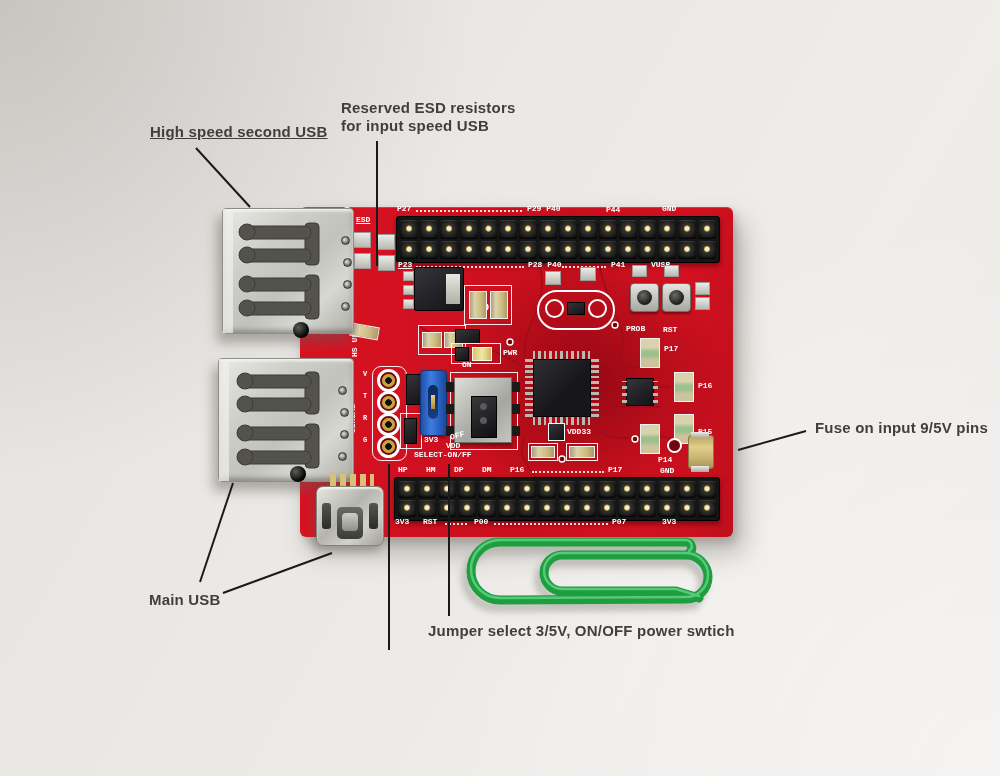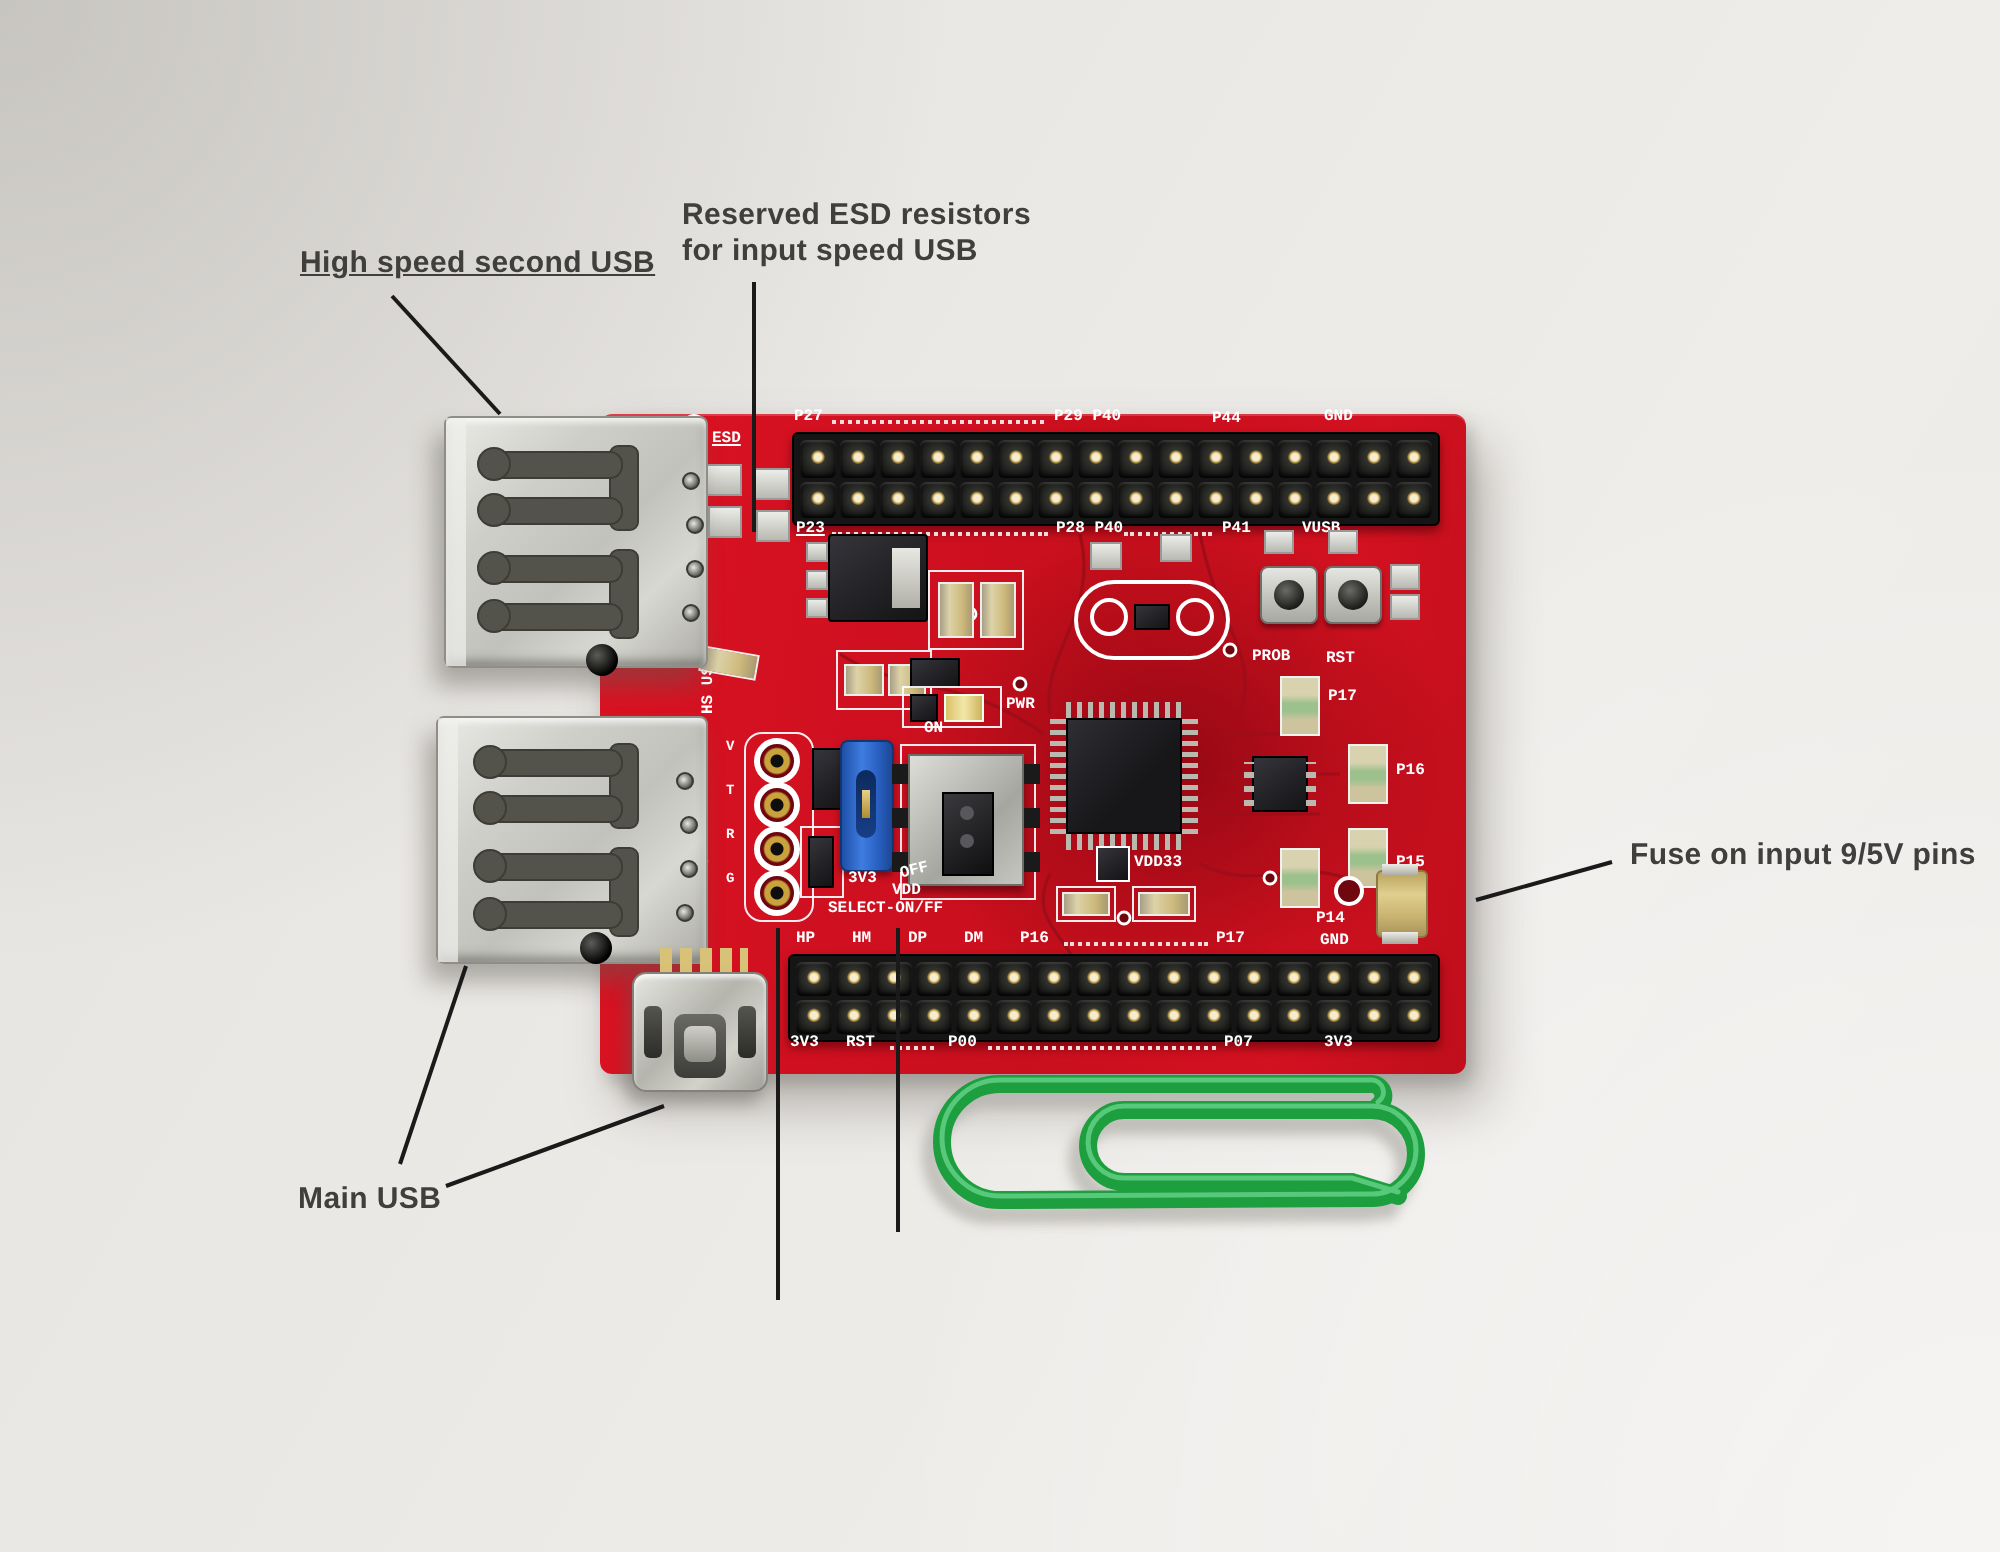--- a/index.html
+++ b/index.html
@@ -367,14 +367,15 @@
     <line x1="223" y1="593" x2="332" y2="553" stroke="#1a1a1a" stroke-width="2"></line>
     <line x1="449" y1="464" x2="449" y2="616" stroke="#1a1a1a" stroke-width="2"></line>
     <line x1="389" y1="464" x2="389" y2="650" stroke="#1a1a1a" stroke-width="2"></line>
   </svg>
 
   <div class="ann" style="left:150px;top:123px;text-decoration:underline;">High speed second USB</div>
   <div class="ann" style="left:341px;top:99px;text-align:right;">Reserved ESD resistors</div>
   <div class="ann" style="left:341px;top:117px;">for input speed USB</div>
   <div class="ann" style="left:815px;top:419px;">Fuse on input 9/5V pins</div>
   <div class="ann" style="left:149px;top:591px;">Main USB</div>
+  <div class="ann" style="left:428px;top:622px;">Jumper select 3/5V, ON/OFF power swtich</div>
 
 </div>
 
 </body></html>

